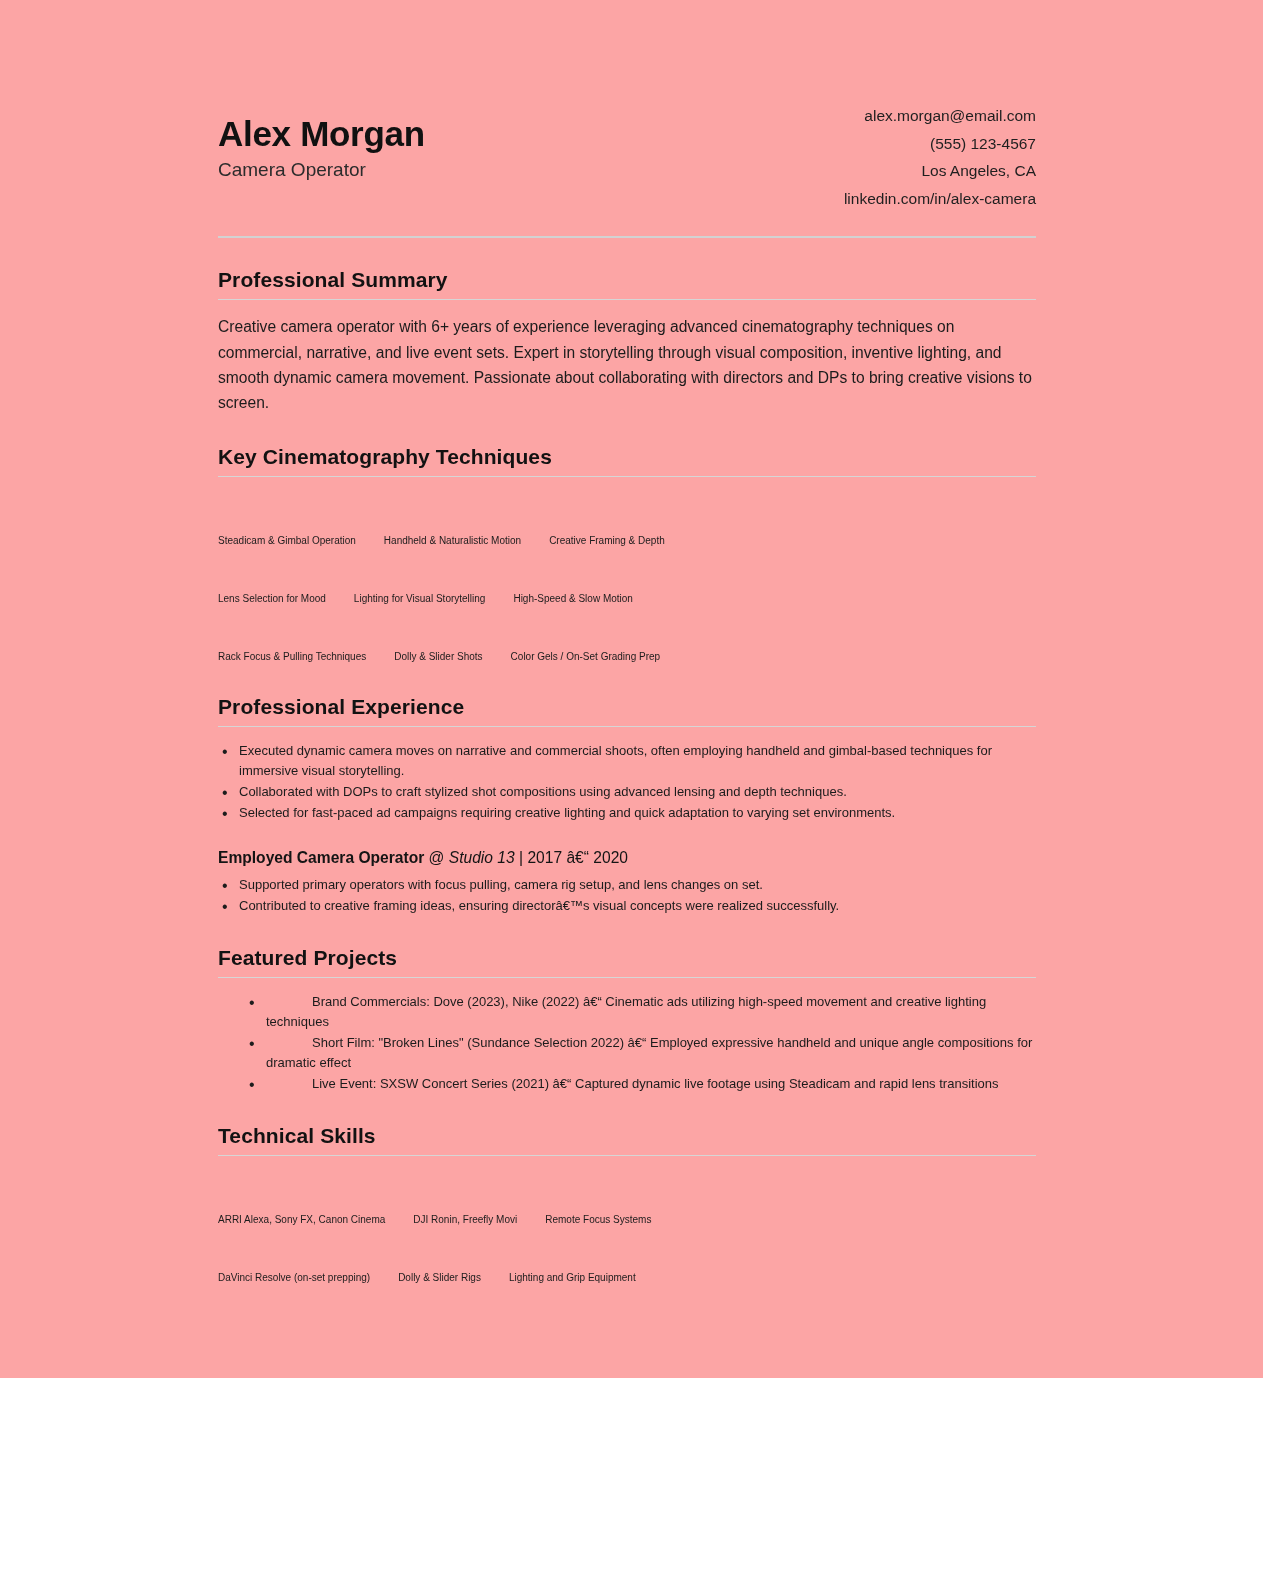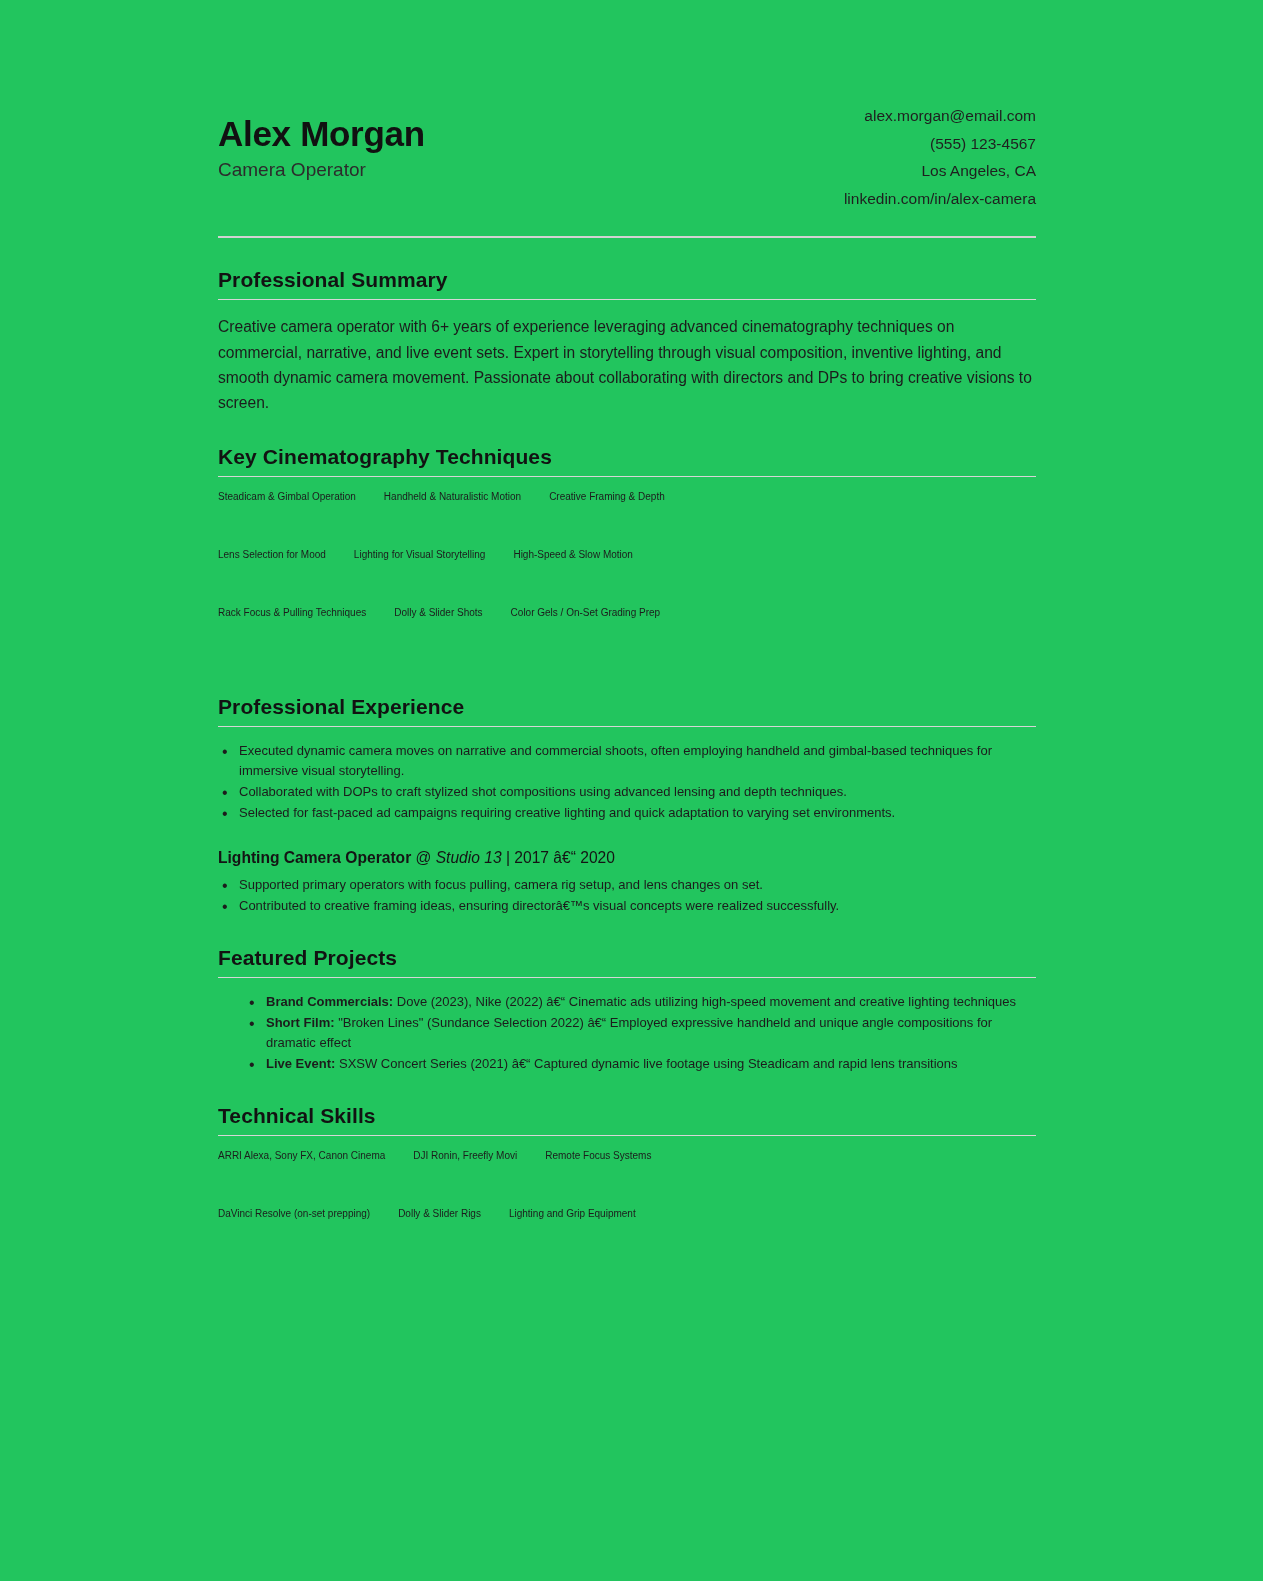--- a/index.html
+++ b/index.html
@@ -10,22 +10,22 @@
   body {
     width: 1263px;
     height: 1581px;
     font-family: "Liberation Sans", sans-serif;
     color: #1a1a1a;
     -webkit-font-smoothing: antialiased;
   }
   .page {
     position: relative;
     width: 1263px;
-    height: 1581px;
-    background: #22c55e;
+    height: 1378px;
+    background: #fca5a5;
     box-sizing: border-box;
     padding: 0;
   }
   .content {
     position: absolute;
     left: 218px;
     top: 0;
     width: 818px;
   }
 
@@ -93,21 +93,21 @@
   
   .skill-rows { margin-top: 2px; }
   .skill-row {
     display: flex;
     align-items: baseline;
     font-size: 10px;
     color: #1c1c1c;
     height: 58px;
   }
   .skill-row .skill-item { white-space: nowrap; }
-  .skill-row .skill-item + .skill-item { margin-left: 28px; }
+  .skill-row .skill-item + .skill-item { margin-left: 28px; margin-top: 44px; }
 
   
   .job { margin-bottom: 20px; }
   .job:last-child { margin-bottom: 0; }
   .job-line {
     font-size: 15.6px;
     color: #141414;
     margin: 0 0 6px 0;
     line-height: 1.45;
   }
@@ -134,21 +134,21 @@
     position: absolute;
     left: 4px;
     top: -1px;
     font-size: 16px;
     color: #1c1c1c;
   }
 
   
   ul.bullets.indented { padding-left: 27px; }
   ul.bullets.indented li { margin-bottom: 1px; }
-  .proj-label { font-weight: bold; }
+  .proj-label { font-weight: normal; margin-left: 46px; }
 
   .exp-spacer { height: 4px; }
 </style>
 </head>
 <body>
 
 <div class="page">
   <div class="content">
 
     <div class="header">
@@ -202,21 +202,21 @@
           <li>Executed dynamic camera moves on narrative and commercial shoots, often employing handheld and gimbal-based techniques for immersive visual storytelling.</li>
           <li>Collaborated with DOPs to craft stylized shot compositions using advanced lensing and depth techniques.</li>
           <li>Selected for fast-paced ad campaigns requiring creative lighting and quick adaptation to varying set environments.</li>
         </ul>
       </div>
 
       <div class="exp-spacer"></div>
 
       <div class="job">
         <p class="job-line">
-          <span class="job-role">Lighting Camera Operator</span><span class="job-at"> @ </span><span class="job-company">Studio 13</span><span class="job-dates"> | 2017 â€“ 2020</span>
+          <span class="job-role">Employed Camera Operator</span><span class="job-at"> @ </span><span class="job-company">Studio 13</span><span class="job-dates"> | 2017 â€“ 2020</span>
         </p>
         <ul class="bullets">
           <li>Supported primary operators with focus pulling, camera rig setup, and lens changes on set.</li>
           <li>Contributed to creative framing ideas, ensuring directorâ€™s visual concepts were realized successfully.</li>
         </ul>
       </div>
     </div>
 
     <div class="section">
       <h2 class="section-title">Featured Projects</h2>

